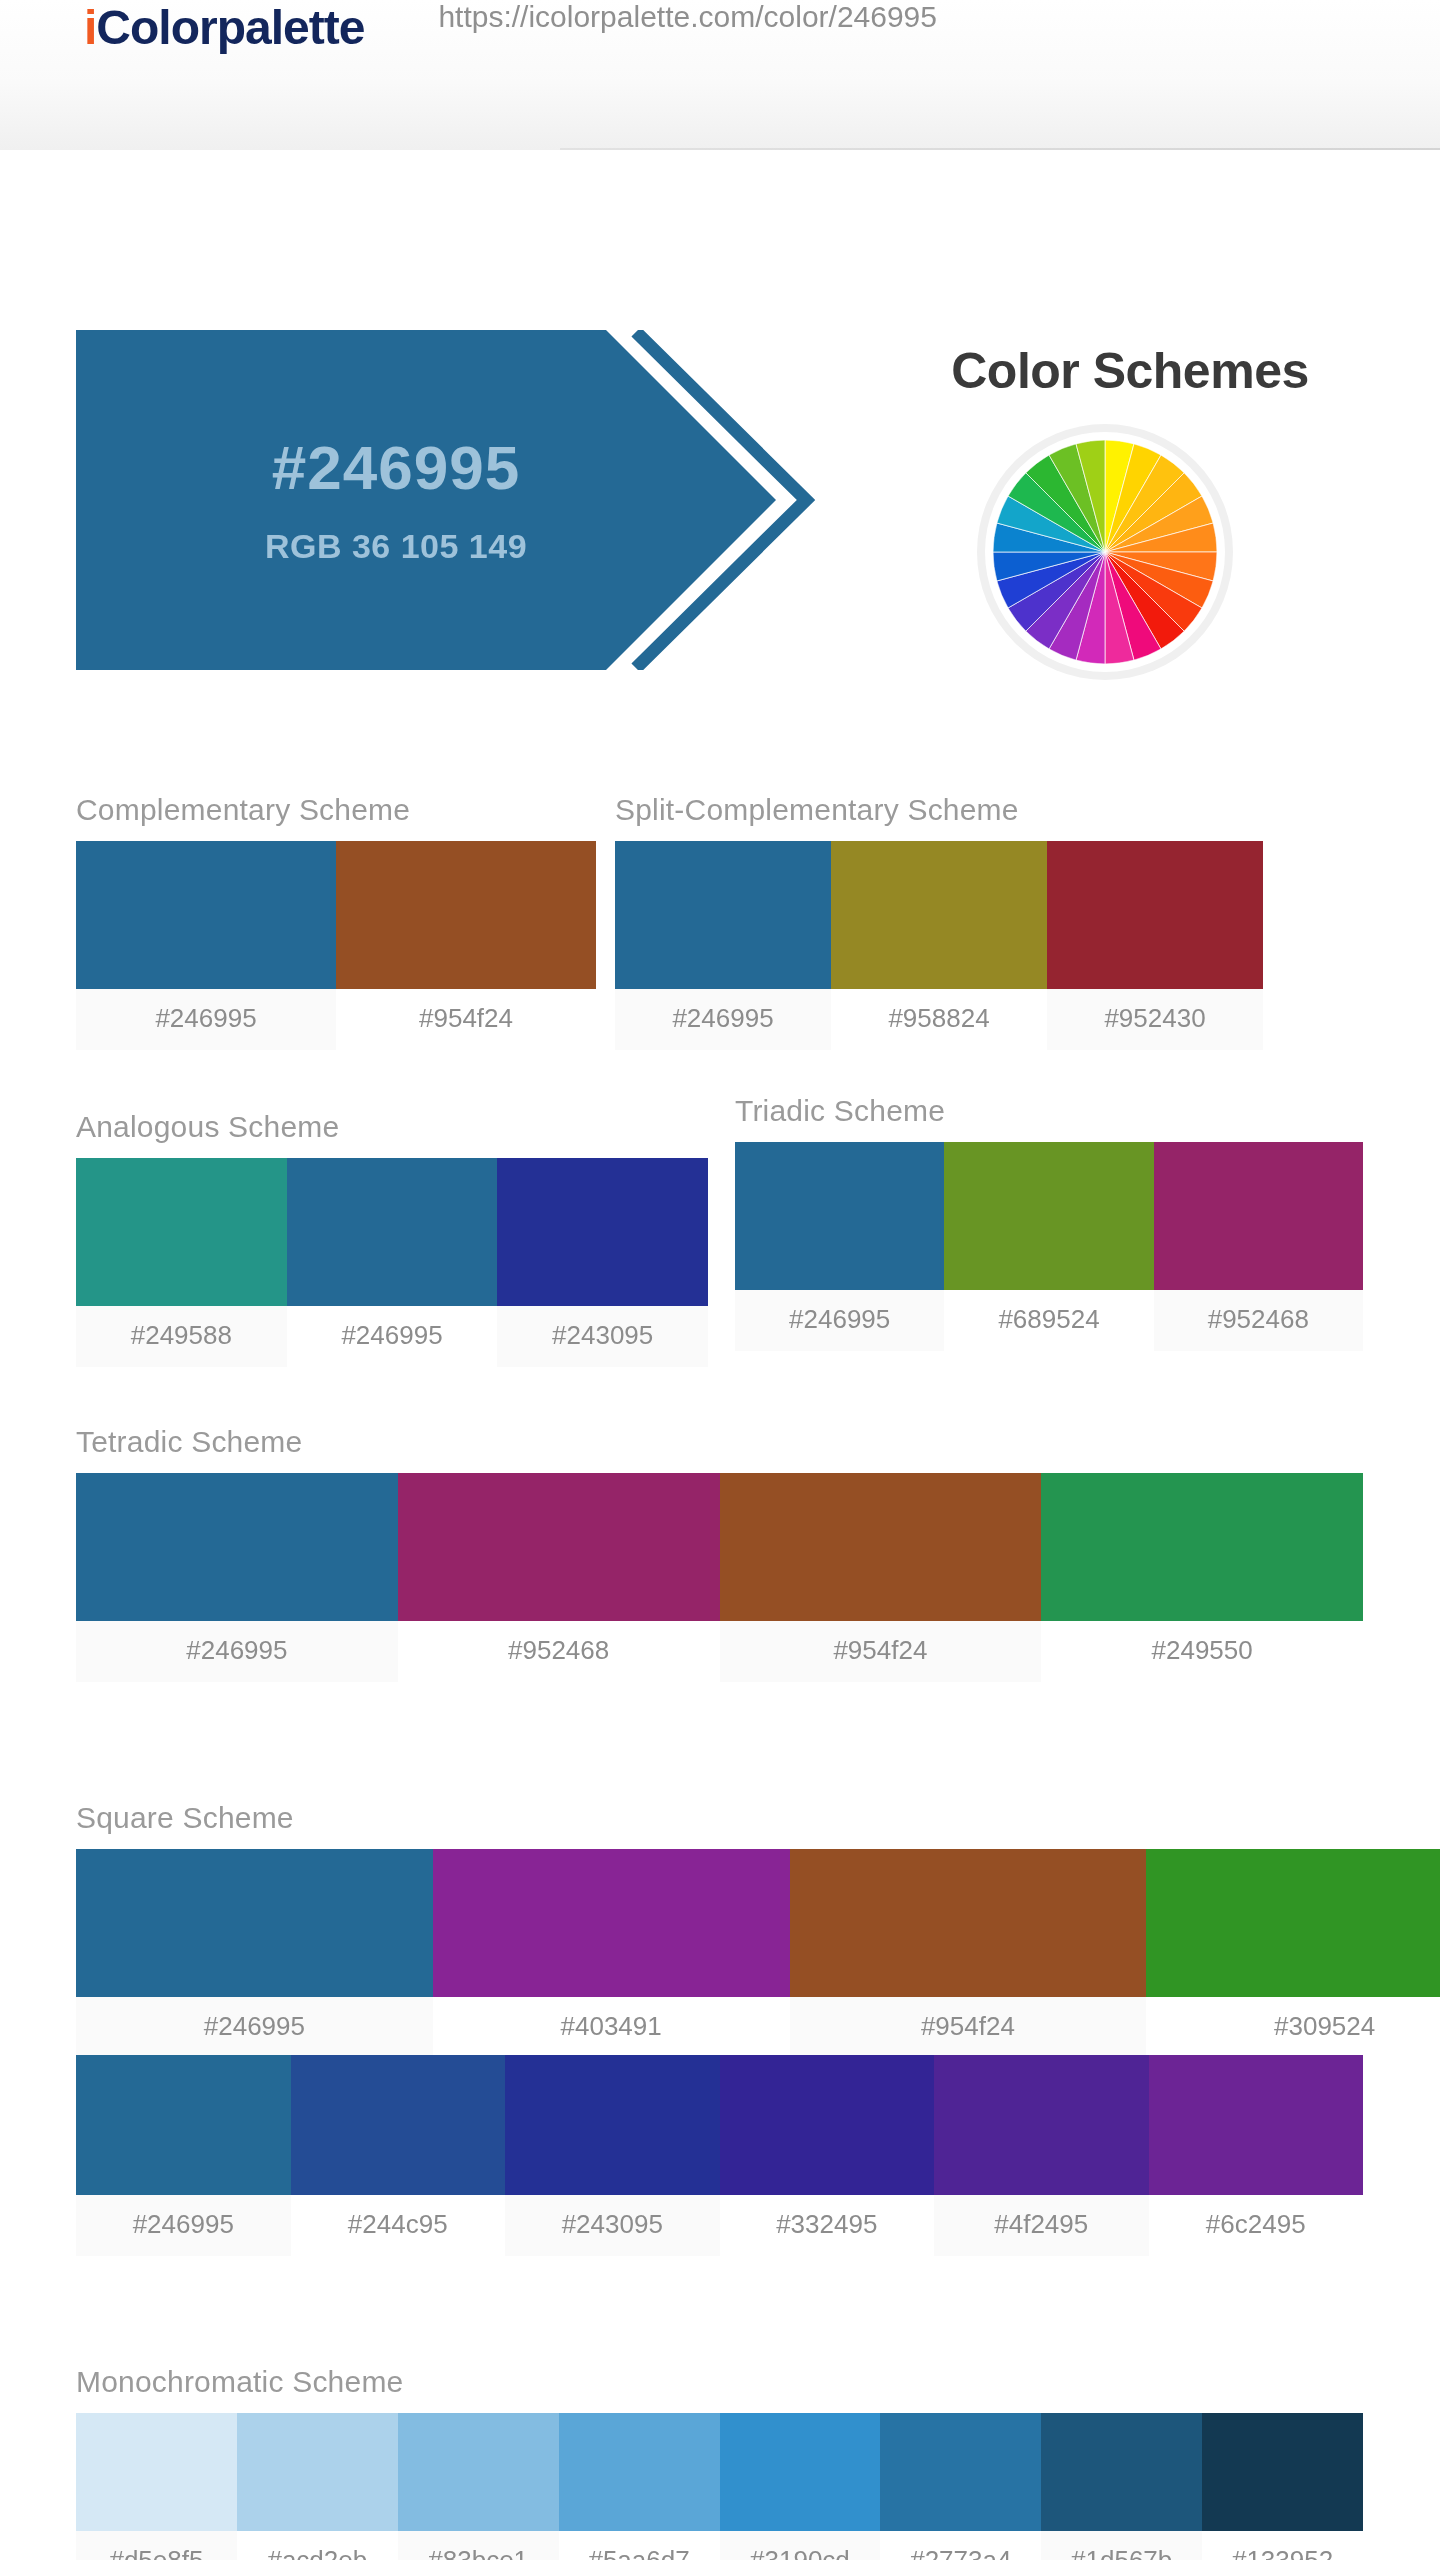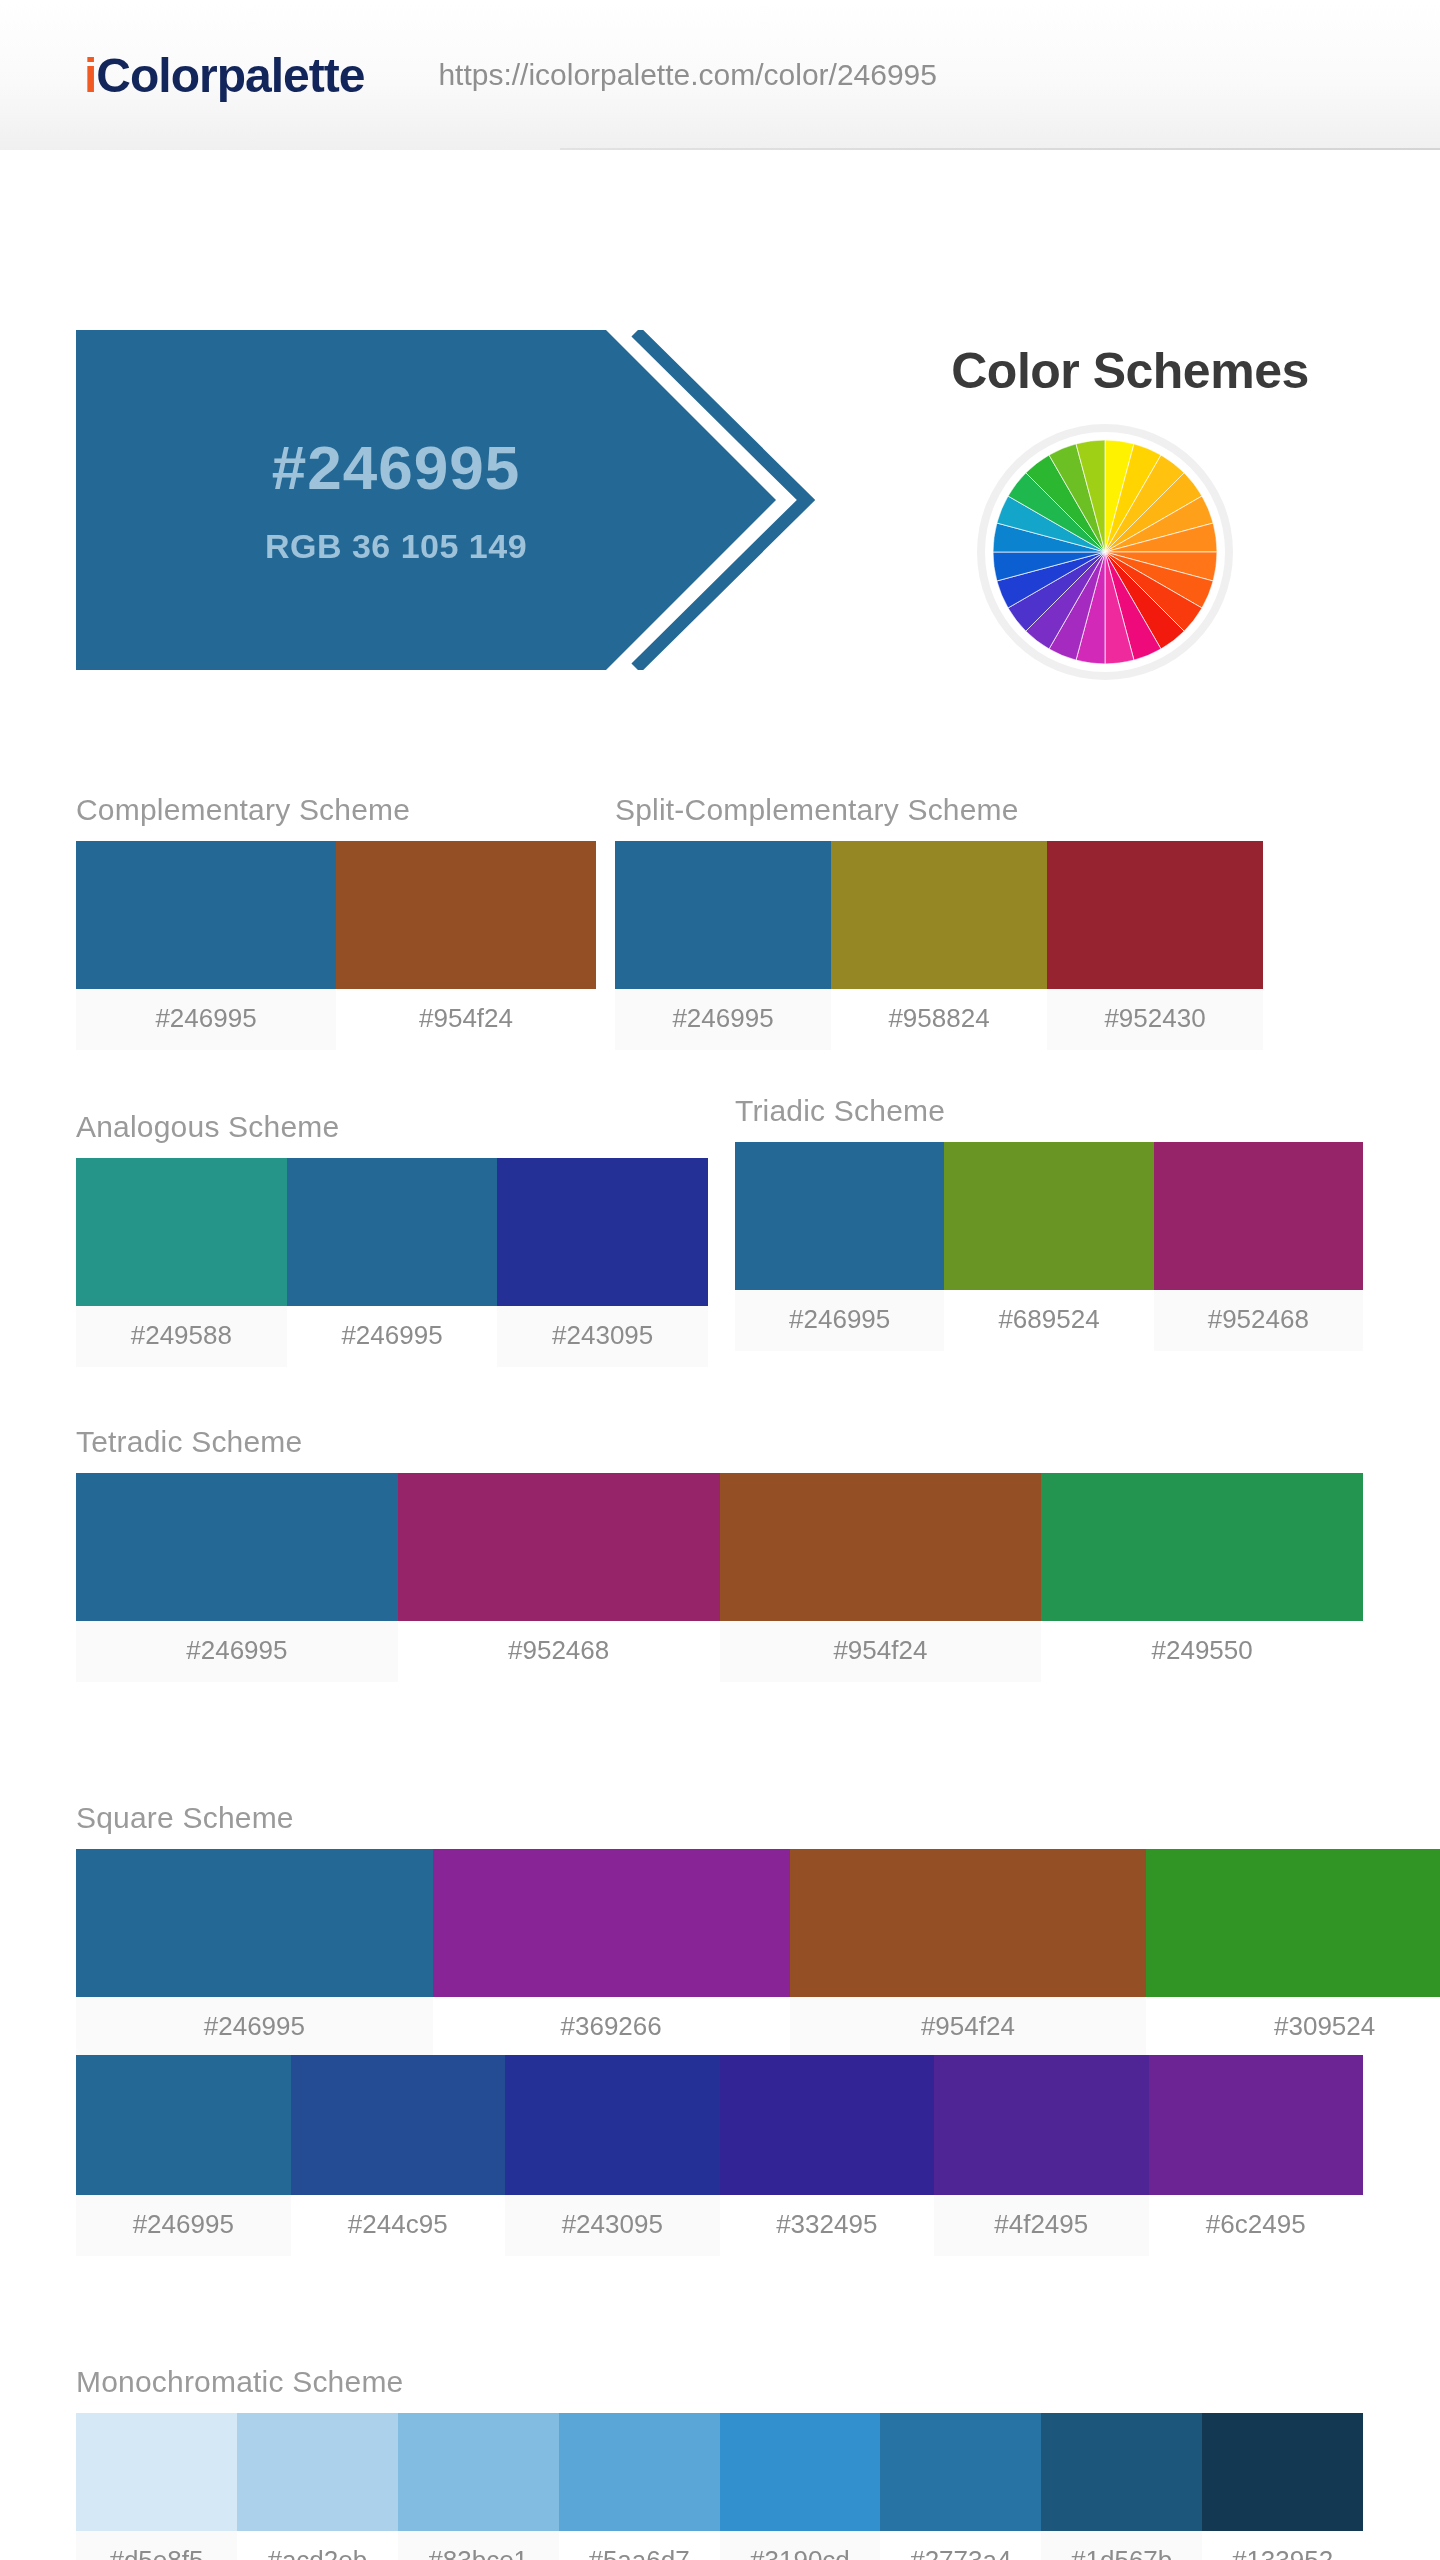--- a/index.html
+++ b/index.html
@@ -8,21 +8,21 @@
     background:#ffffff;
     font-family:"Liberation Sans", sans-serif;
     overflow:hidden;
   }
 
   
   .header {
     position:relative;
     width:1440px; height:150px;
     background:linear-gradient(to bottom, #ffffff 0%, #fafafa 55%, #f0f0f0 100%);
-    display:flex; align-items:center;
+    display:flex; align-items:flex-start;
   }
   .header:after{
     content:""; position:absolute; left:560px; right:0; bottom:0;
     height:2px; background:linear-gradient(to right,#e2e2e2,#d4d4d4);
   }
   .brand {
     margin-left:84px;
     font-size:48px; font-weight:bold; letter-spacing:-1px;
     white-space:nowrap;
   }
@@ -266,21 +266,21 @@
         </div>
         <div class="swatch">
           <div class="swatch-color" style="background: rgb(149, 79, 36); height: 148px;"></div>
         </div>
         <div class="swatch">
           <div class="swatch-color" style="background: rgb(48, 149, 36); height: 148px;"></div>
         </div>
       </div>
     <div class="label-row">
         <div class="label alt">#246995</div>
-        <div class="label">#369266</div>
+        <div class="label">#403491</div>
         <div class="label alt">#954f24</div>
         <div class="label">#309524</div>
       </div>
   </div>
 
   <div class="section" style="left:76px; top:1505px; width:1287px;">
     <div class="swatch-row">
         <div class="swatch">
           <div class="swatch-color" style="background: rgb(36, 105, 149); height: 140px;"></div>
         </div>

